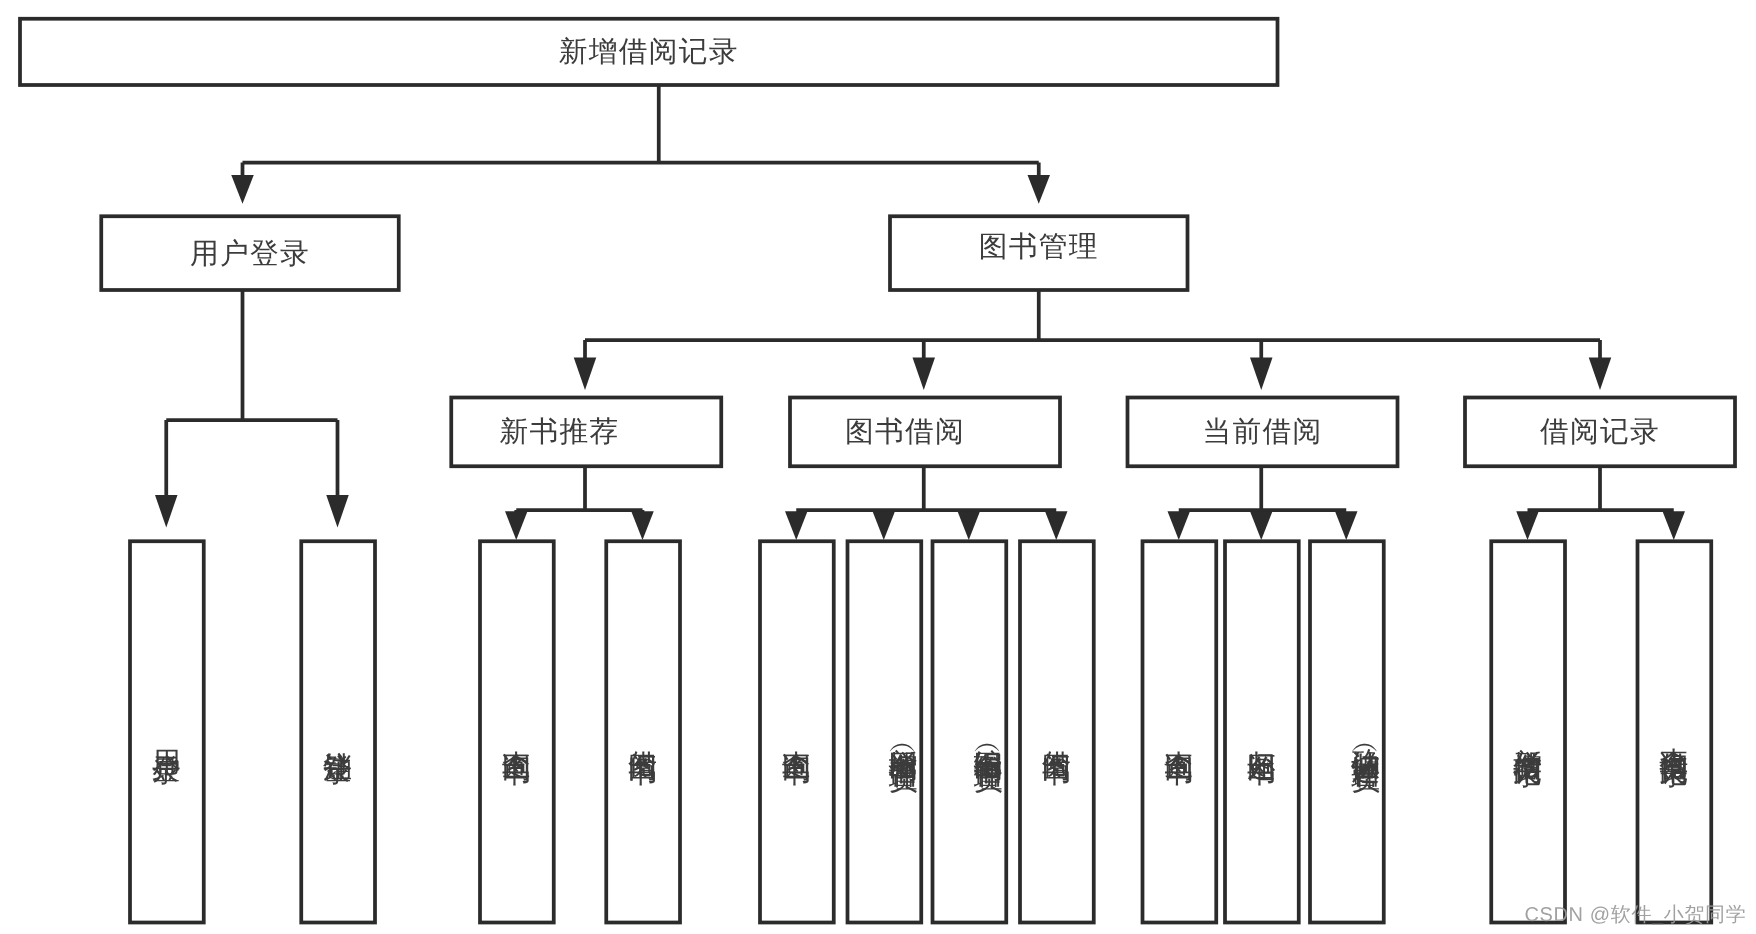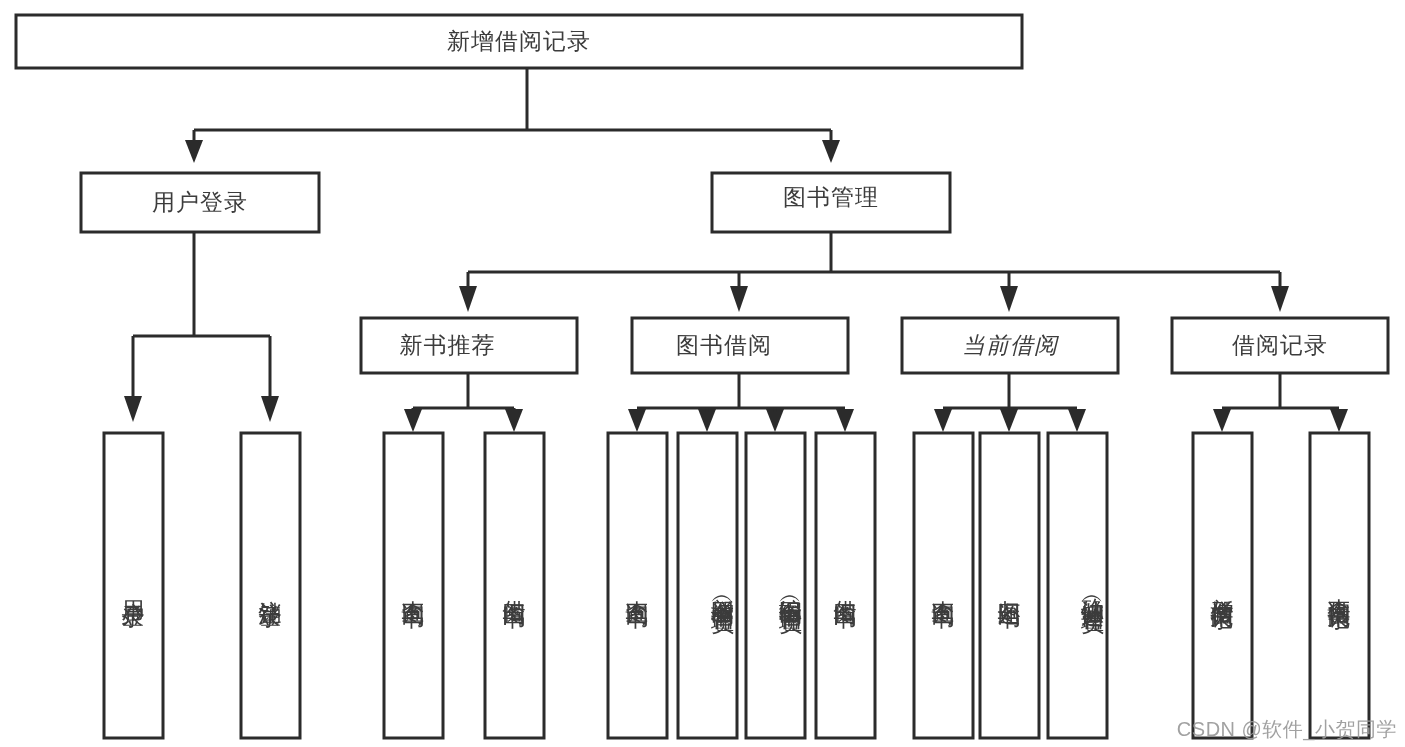--- a/index.html
+++ b/index.html
@@ -66,21 +66,21 @@
     pointer-events: none;
   }
   .node-label-v.center-v {
     justify-content: center;
   }
   .watermark {
     position: absolute;
     right: 8px;
     bottom: 4px;
     color: #9a9a9a;
-    font-size: 20px;
+    font-size: 16px;
     letter-spacing: 0.5px;
     white-space: nowrap;
     opacity: 0.92;
   }
 </style>
 </head>
 <body>
 
 <div id="diagram-root">
 
@@ -169,21 +169,21 @@
     <rect class="node-box" x="1310" y="433" width="59" height="305"></rect>
   </svg>
 
   <div class="node-label-h" style="left:16px; top:15px; width:1006px; height:53px;">新增借阅记录</div>
 
   <div class="node-label-h" style="left:81px; top:173px; width:238px; height:59px;">用户登录</div>
   <div class="node-label-h" style="left:712px; top:173px; width:238px; height:49px;">图书管理</div>
 
   <div class="node-label-h" style="left:361px; top:318px; width:173px; height:55px;">新书推荐</div>
   <div class="node-label-h" style="left:632px; top:318px; width:184px; height:55px;">图书借阅</div>
-  <div class="node-label-h" style="left:902px; top:318px; width:216px; height:55px;font-style:italic;">当前借阅</div>
+  <div class="node-label-h" style="left:902px; top:318px; width:216px; height:55px;">当前借阅</div>
   <div class="node-label-h" style="left:1172px; top:318px; width:216px; height:55px;">借阅记录</div>
 
   <div class="node-label-v center-v" style="left:104px; top:433px; width:59px; height:305px;">用户登录</div>
   <div class="node-label-v center-v" style="left:241px; top:433px; width:59px; height:305px;">注销登录</div>
 
   <div class="node-label-v center-v" style="left:384px; top:433px; width:59px; height:305px;">查询图书</div>
   <div class="node-label-v center-v" style="left:485px; top:433px; width:59px; height:305px;">借阅图书</div>
 
   <div class="node-label-v center-v" style="left:608px; top:433px; width:59px; height:305px;">查询图书</div>
   <div class="node-label-v" style="left:678px; top:440px; width:59px; height:298px;">新增图书（管理员）</div>

